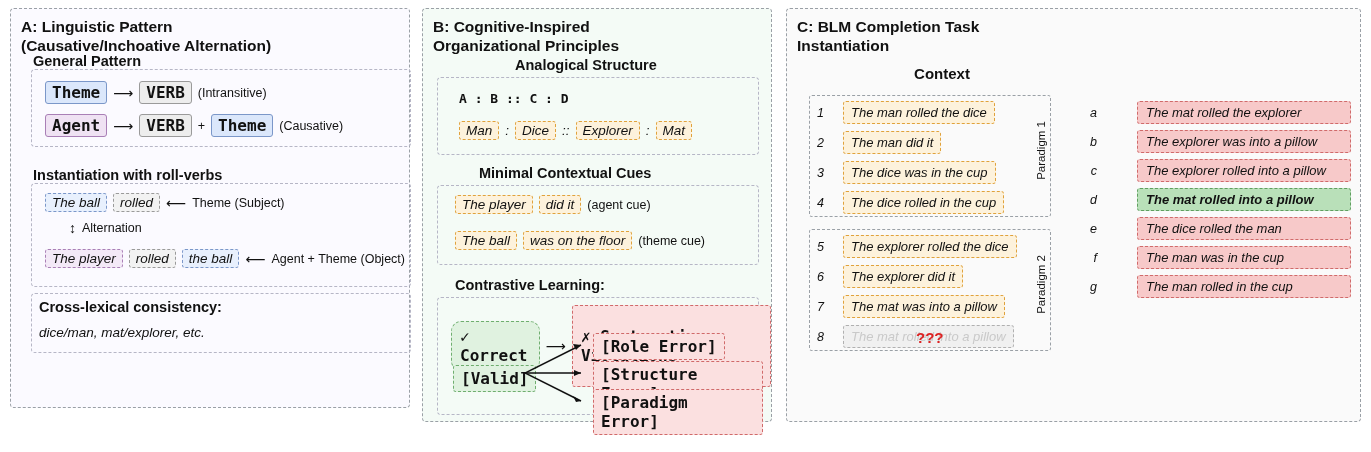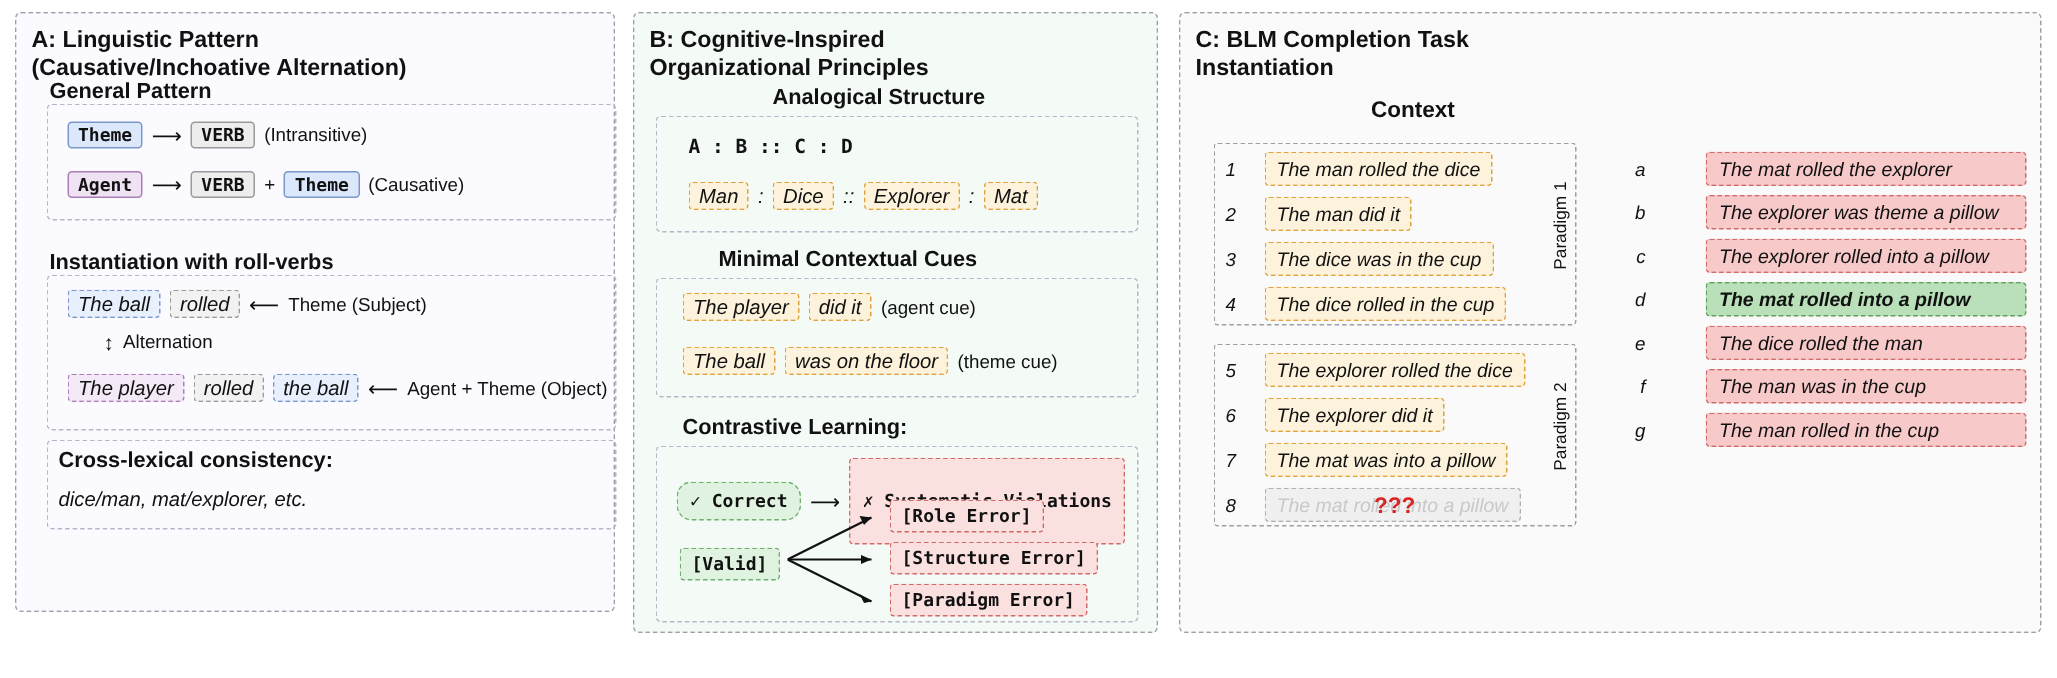--- a/index.html
+++ b/index.html
@@ -9,21 +9,21 @@
   .panel{position:absolute;border:1px dashed #9aa0a6;border-radius:4px;box-sizing:border-box;}
   #panelA{left:10px;top:8px;width:400px;height:400px;background:#fbfaff;}
   #panelB{left:422px;top:8px;width:350px;height:414px;background:#f4fbf6;}
   #panelC{left:786px;top:8px;width:575px;height:414px;background:#fafafa;}
 
   .ptitle{font-weight:bold;font-size:15.5px;line-height:19px;padding:8px 10px 0 10px;}
   .sub-sec{position:absolute;border:1px dashed #b6b6c6;border-radius:4px;box-sizing:border-box;background:transparent;}
   .sec-title{font-weight:bold;font-size:14.5px;}
 
   .box{display:inline-block;border:1px solid #7b8ab8;border-radius:3px;padding:1px 6px;font-size:12.5px;box-sizing:border-box;}
-  .mono{font-family:"DejaVu Sans Mono",monospace;font-weight:bold;font-size:12px;}
+  .mono{font-family:"DejaVu Sans Mono",monospace;font-weight:bold;font-size:16px;}
   .ital{font-style:italic;font-size:13.5px;}
   .lbl{font-size:12.5px;}
 
   .theme{background:#dbe7fb;border:1px solid #7b97c9;}
   .verb{background:#ededed;border:1px solid #9a9a9a;}
   .agent{background:#efe2f3;border:1px solid #a97fb6;}
   .dash-blue{border:1px dashed #7b97c9;background:#e8f0fd;}
   .dash-grey{border:1px dashed #9a9a9a;background:#f2f2f2;}
   .dash-purple{border:1px dashed #a97fb6;background:#f3e9f7;}
   .dash-orange{border:1px dashed #e0a23c;background:#fdf2dc;}
@@ -220,21 +220,21 @@
     </div>
     <div class="vlabel" style="position:absolute;left:248px;top:246px;">Paradigm 2</div>
 
     <div style="position:absolute;left:300px;top:92px;">
       <div class="ansitem">
         <span class="ansnum">a</span>
         <span class="ans">The mat rolled the explorer</span>
       </div>
       <div class="ansitem">
         <span class="ansnum">b</span>
-        <span class="ans">The explorer was theme a pillow</span>
+        <span class="ans">The explorer was into a pillow</span>
       </div>
       <div class="ansitem">
         <span class="ansnum">c</span>
         <span class="ans">The explorer rolled into a pillow</span>
       </div>
       <div class="ansitem">
         <span class="ansnum">d</span>
         <span class="ans correct">The mat rolled into a pillow</span>
       </div>
       <div class="ansitem">

